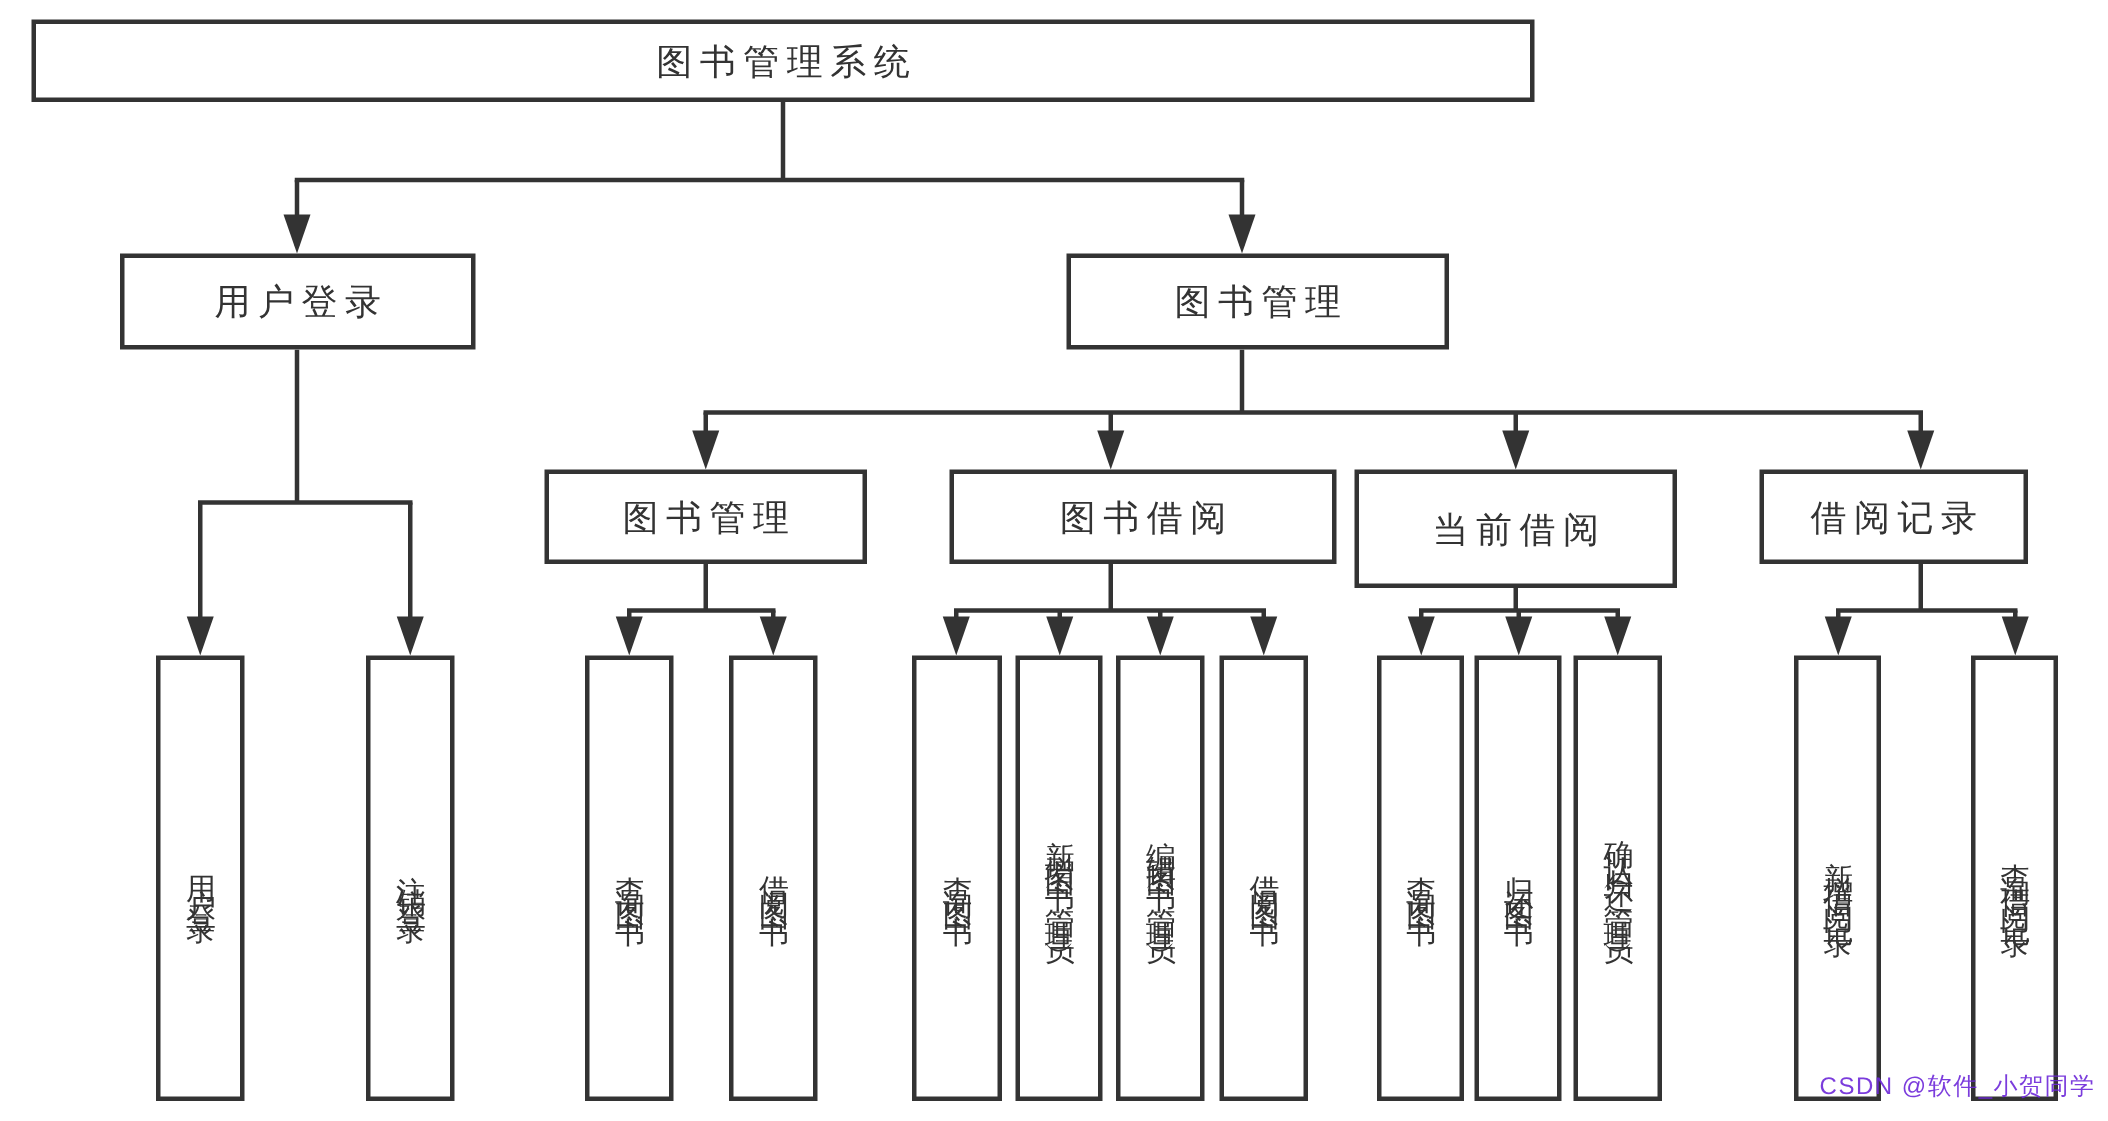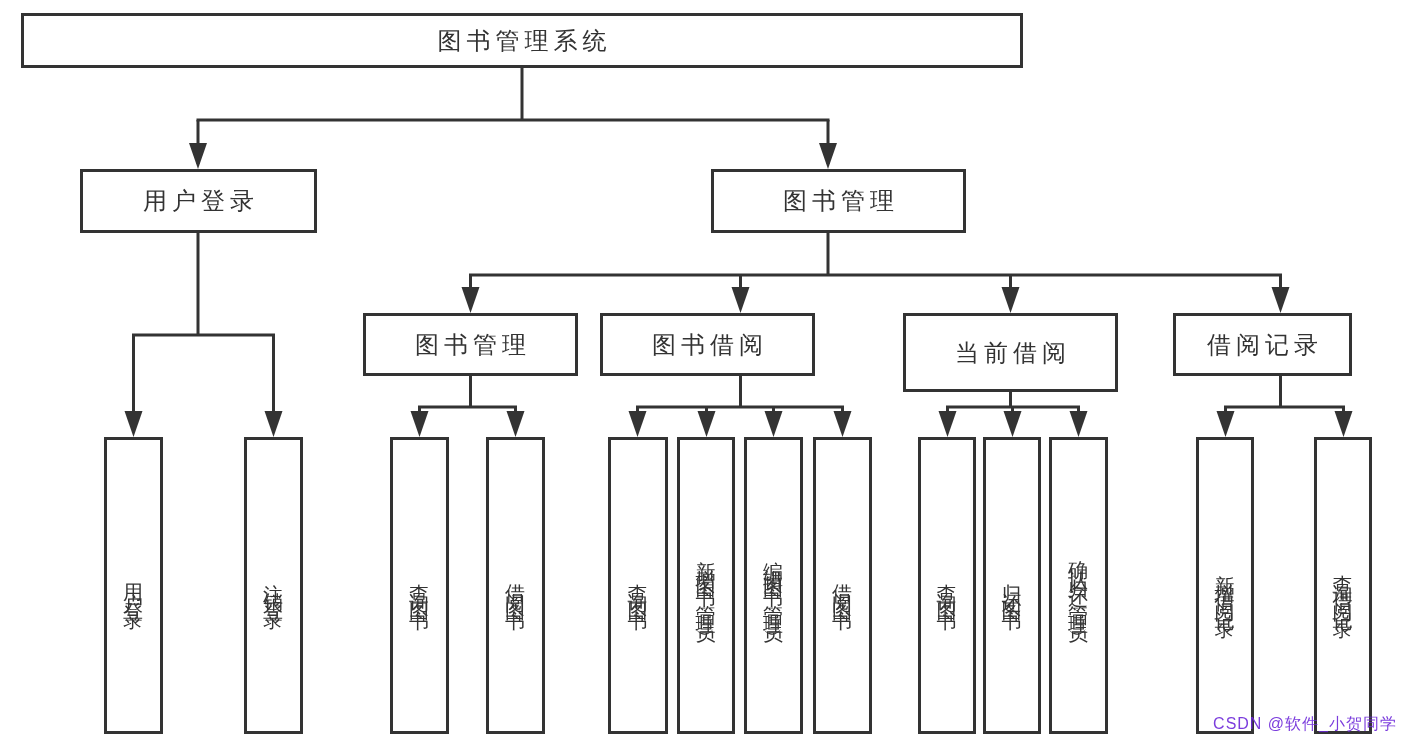--- a/index.html
+++ b/index.html
@@ -136,21 +136,21 @@
   <div class="hbox" style="left:80px;top:169px;width:237px;height:64px">
     <span class="lbl">用户登录</span>
   </div>
   <div class="hbox" style="left:711px;top:169px;width:255px;height:64px">
     <span class="lbl">图书管理</span>
   </div>
 
   <div class="hbox" style="left:363px;top:313px;width:215px;height:63px">
     <span class="lbl">图书管理</span>
   </div>
-  <div class="hbox" style="left:600px;top:313px;width:215px;height:63px">
+  <div class="hbox" style="left:633px;top:313px;width:258px;height:63px">
     <span class="lbl">图书借阅</span>
   </div>
   <div class="hbox" style="left:903px;top:313px;width:215px;height:79px">
     <span class="lbl">当前借阅</span>
   </div>
   <div class="hbox" style="left:1173px;top:313px;width:179px;height:63px">
     <span class="lbl">借阅记录</span>
   </div>
 
   <div class="vbox" style="left:104px;top:437px;width:59px;height:297px">

